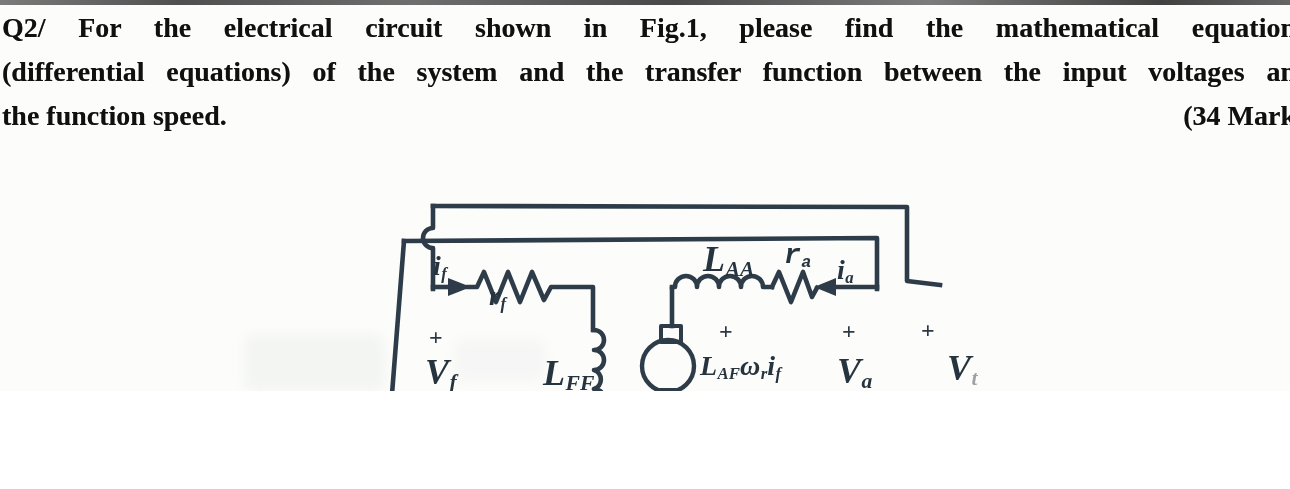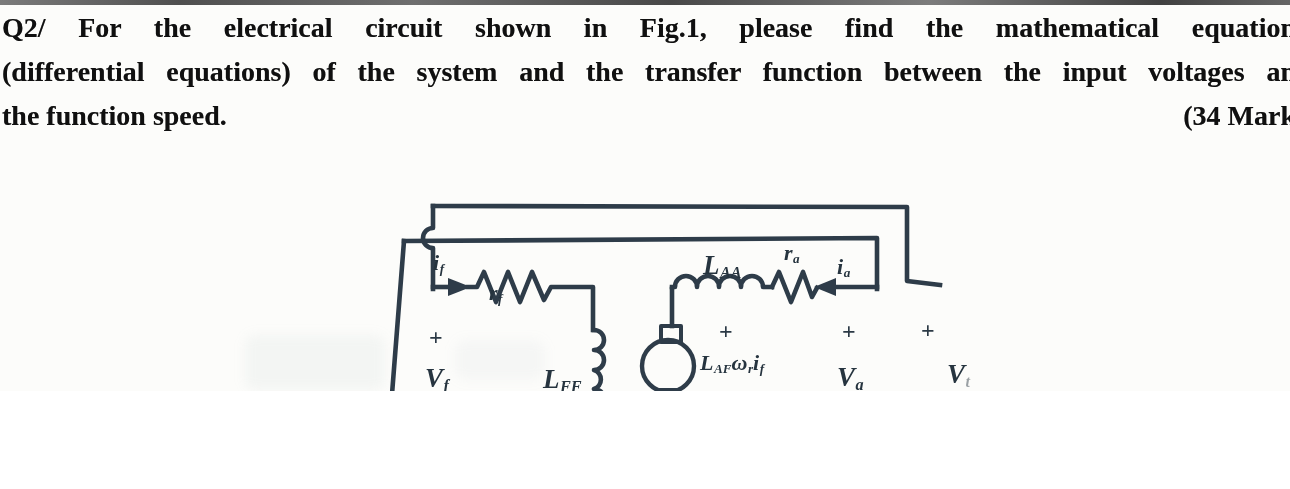--- a/index.html
+++ b/index.html
@@ -7,24 +7,24 @@
         background:#fcfcfa;font-family:"Liberation Serif",serif;}
   .scan-strip{position:absolute;left:0;top:0;width:1290px;height:5px;
         background:linear-gradient(90deg,#6d6d6d 0%,#3c3c3c 14%,#5f5f5f 32%,#343434 52%,#6e6e6e 72%,#2c2c2c 90%,#555 100%);
         opacity:.9;}
   .question{position:absolute;left:2px;top:6px;width:1294px;
         font-weight:700;font-size:28px;line-height:44px;color:#101010;
         text-shadow:0 0 .6px rgba(20,20,20,.45);}
   .qline{text-align:justify;text-align-last:justify;white-space:nowrap;overflow:visible;}
   .qsplit{display:flex;justify-content:space-between;text-align:left;text-align-last:auto;}
   svg.circuit{position:absolute;left:0;top:0;}
-  .lab{position:absolute;font-style:italic;color:#26343f;font-size:22px;font-weight:600;
+  .lab{position:absolute;font-style:italic;color:#26343f;font-size:28px;font-weight:600;
        letter-spacing:.5px;white-space:nowrap;}
   .lab sub{font-size:60%;font-style:italic;vertical-align:-20%;letter-spacing:0;}
-  .big{font-size:27px;margin-top:12px;}
+  .big{font-size:36px;}
   .sign{position:absolute;font-style:normal;font-weight:700;color:#2b3945;font-size:24px;line-height:20px;}
   .minus{font-size:30px;line-height:14px;}
   .faint-sub sub{opacity:.45;}
   .ghost{position:absolute;border-radius:10px;filter:blur(2.5px);}
   .g1{left:35px;top:444px;width:180px;height:22px;background:rgba(150,165,170,.10);}
   .g2{left:215px;top:448px;width:330px;height:24px;background:rgba(140,158,165,.13);}
   .g3{left:775px;top:449px;width:150px;height:16px;background:rgba(120,140,150,.17);}
   .g4{left:245px;top:335px;width:140px;height:55px;background:rgba(160,175,182,.09);filter:blur(6px);}
   .g5{left:455px;top:340px;width:90px;height:40px;background:rgba(160,175,182,.07);filter:blur(6px);}
 </style>
@@ -75,21 +75,21 @@
     </g>
     <g fill="#2e3c49" stroke="none">
       <polygon points="471,287 448,278 448,296"></polygon>
       <polygon points="814,287 836,278 836,296"></polygon>
     </g>
   </svg>
 
   <div class="lab" style="left:433px;top:250px;"><span>i</span><sub>f</sub></div>
   <div class="lab" style="left:489px;top:239px;margin-top:41px;"><span>r</span><sub>f</sub></div>
   <div class="lab big" style="left:703px;top:238px;"><span>L</span><sub>AA</sub></div>
-  <div class="lab" style="left:784px;top:240px;"><span>r</span><sub>a</sub></div>
+  <div class="lab" style="left:784px;top:240px;font-family:Liberation Mono, monospace;"><span>r</span><sub>a</sub></div>
   <div class="lab" style="left:837px;top:242px;margin-top:12px;"><span>i</span><sub>a</sub></div>
   <div class="lab big" style="left:543px;top:352px;"><span>L</span><sub>FF</sub></div>
 
   <div class="sign" style="left:429px;top:327px;">+</div>
   <div class="lab big" style="left:425px;top:351px;"><span>V</span><sub>f</sub></div>
   <div class="sign minus" style="left:428px;top:398px;">-</div>
 
   <div class="sign" style="left:719px;top:321px;">+</div>
   <div class="lab" style="left:700px;top:350px;"><span>L</span><sub>AF</sub><span>ω</span><sub>r</sub><span>i</span><sub>f</sub></div>
   <div class="sign minus" style="left:716px;top:396px;">-</div>

